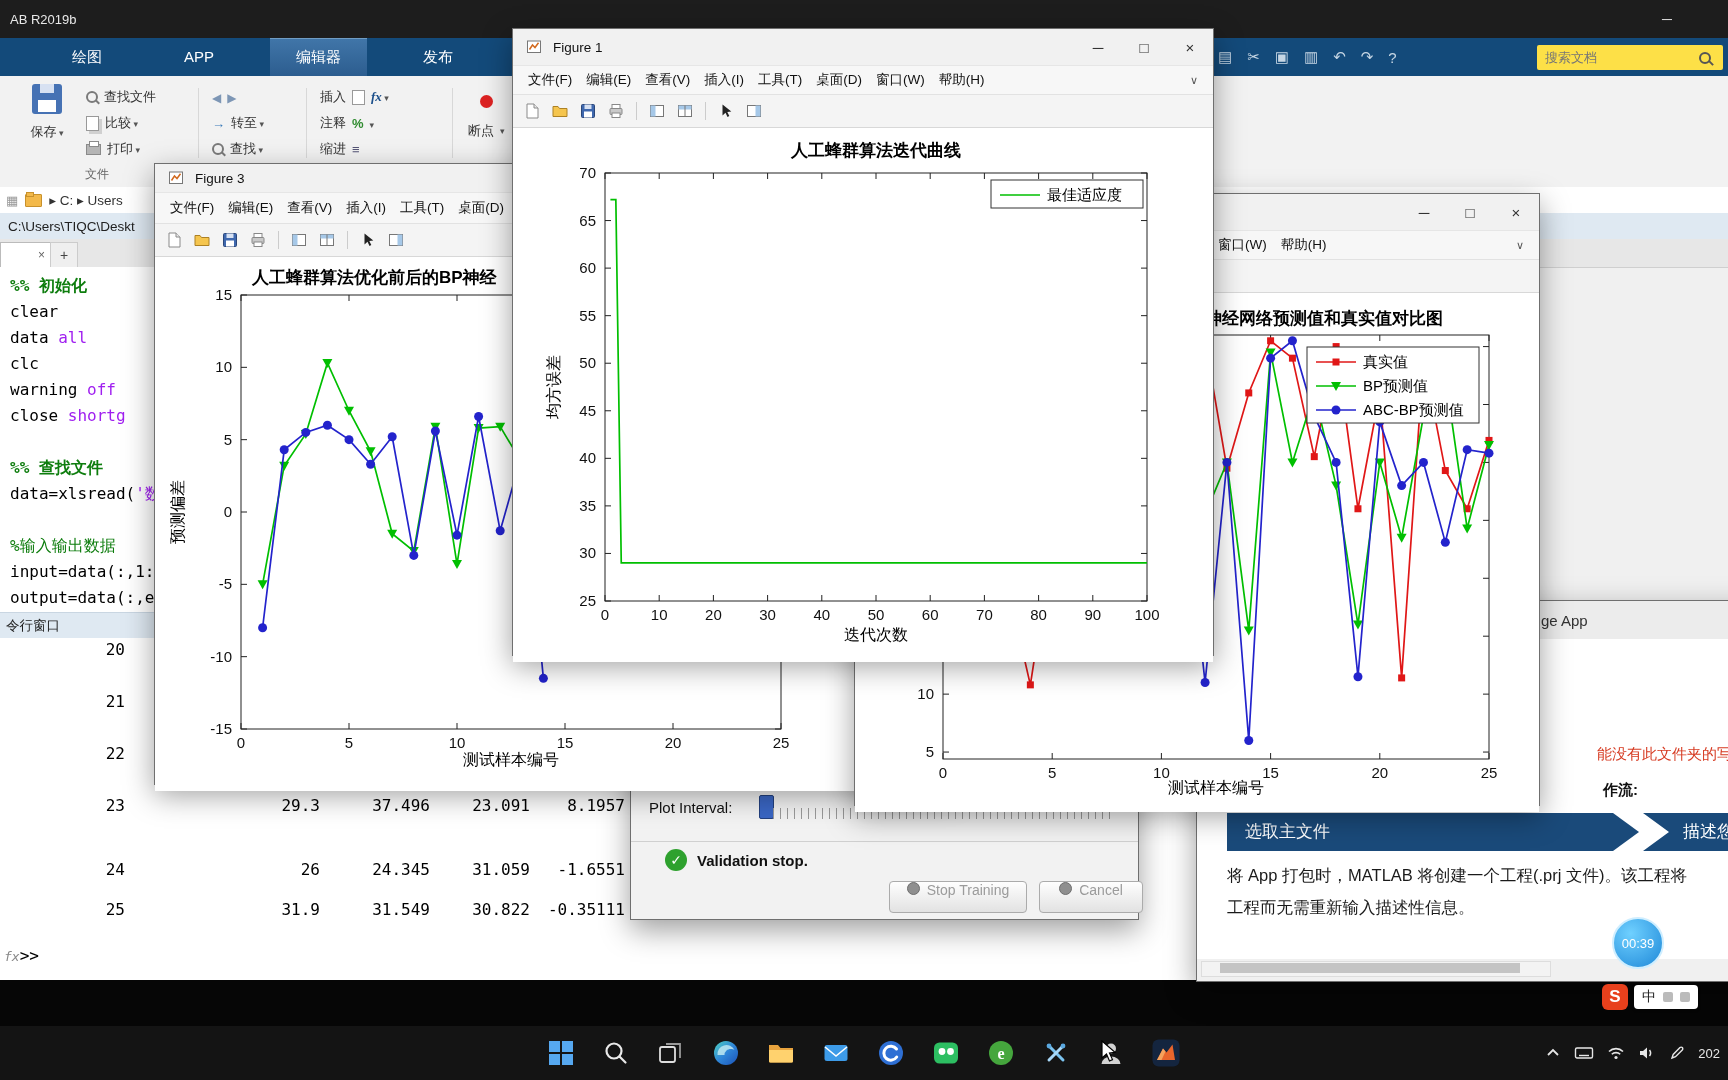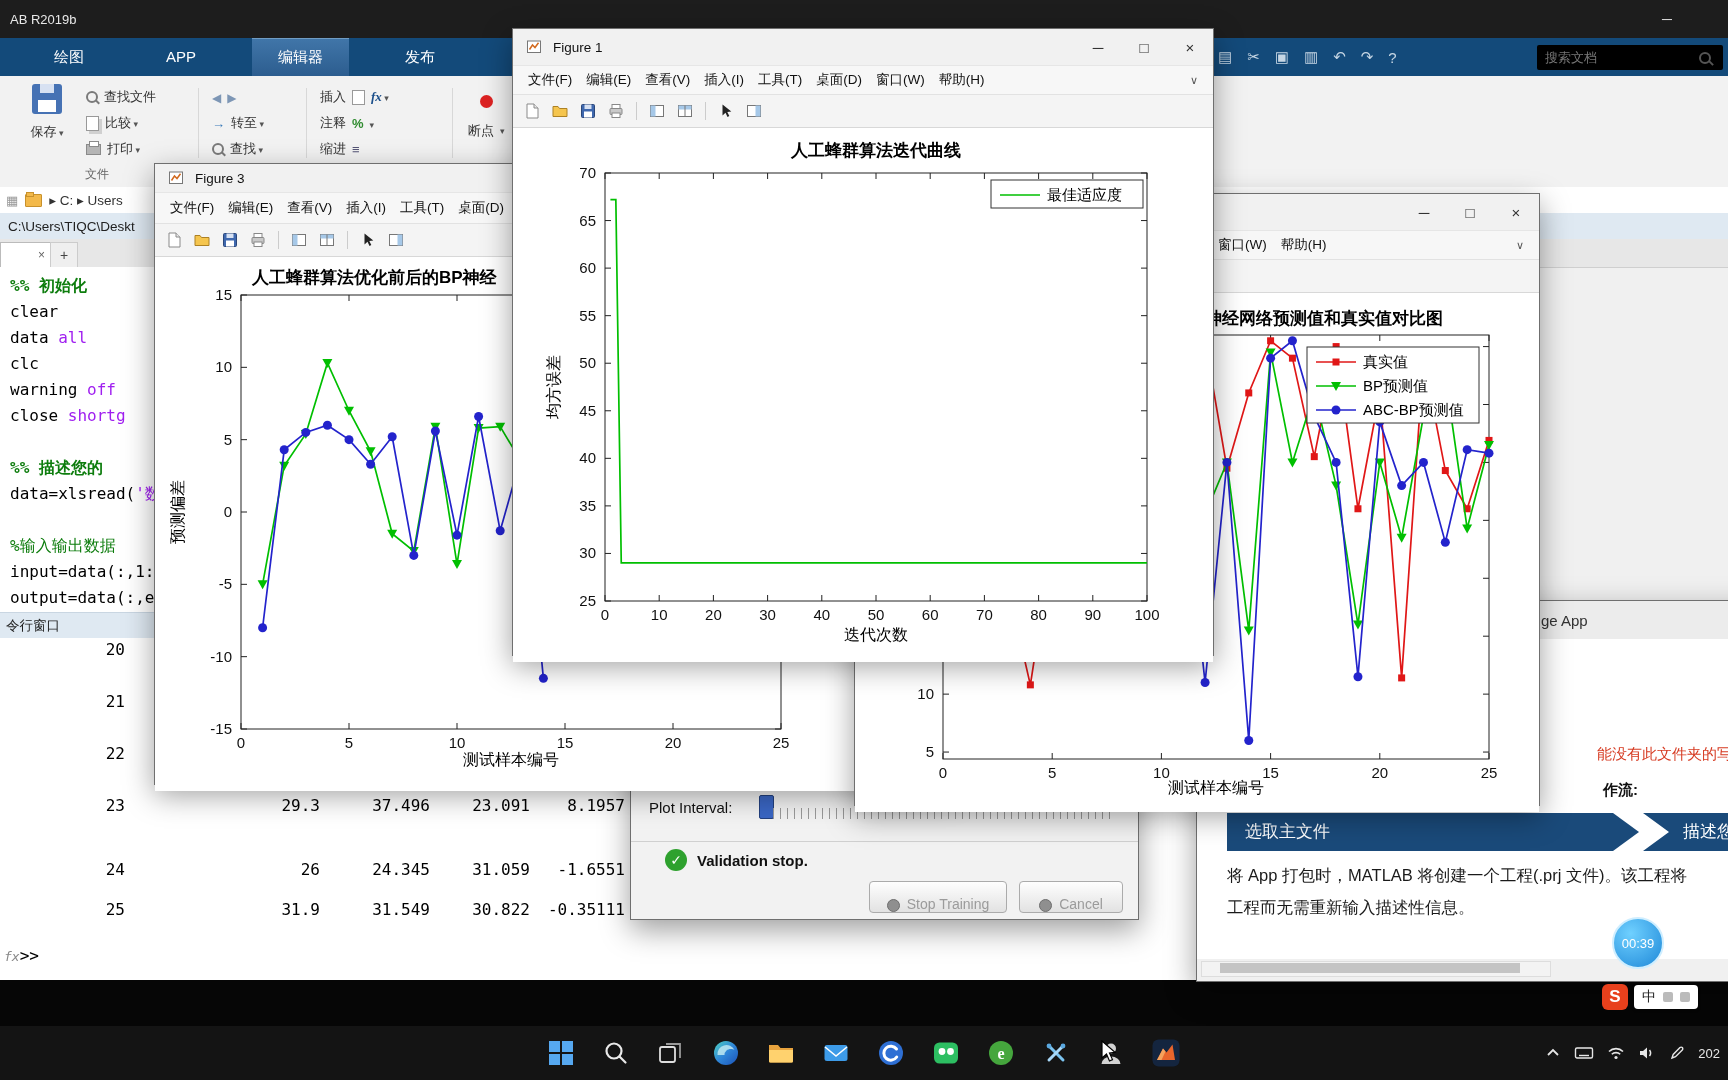--- a/index.html
+++ b/index.html
@@ -3,25 +3,25 @@
 <meta charset="utf-8">
 <style>
   html,body{margin:0;padding:0;background:#000;}
   .stage{position:relative;width:1728px;height:1080px;overflow:hidden;
          font-family:"Liberation Sans",sans-serif;background:#000;}
   
   .mlwin{position:absolute;left:0;top:0;width:1728px;height:980px;background:#f0f0f0;overflow:hidden;}
   .mltitle{height:38px;background:#1d1d1d;color:#e8e8e8;display:flex;align-items:center;padding-left:10px;font-size:13px;}
   .mlmin{margin-left:auto;margin-right:56px;font-size:14px;color:#ddd;}
   .tabrow{position:absolute;top:38px;left:0;right:0;height:38px;background:#134a7a;}
-  .ts-tabs{display:flex;height:100%;padding-left:28px;gap:30px;}
+  .ts-tabs{display:flex;height:100%;padding-left:46px;gap:30px;}
   .ts-tab{color:#fff;font-size:15px;line-height:38px;padding:0 26px;}
   .ts-tab.active{background:linear-gradient(#4176a9,#2c5d8f);box-shadow:inset 0 1px 0 #6f9cc4;}
   .quick{position:absolute;left:1218px;top:0;height:38px;display:flex;align-items:center;gap:15px;color:#c6d6e4;font-size:15px;}
-  .searchbox{position:absolute;left:1537px;top:7px;width:178px;height:25px;background:#000000;border-radius:2px;display:flex;align-items:center;padding-left:8px;}
+  .searchbox{position:absolute;left:1537px;top:7px;width:178px;height:25px;background:#fde047;border-radius:2px;display:flex;align-items:center;padding-left:8px;}
   .search-text{font-size:13px;color:#767676;flex:1;}
   .mag{width:8px;height:8px;border:2px solid #555;border-radius:50%;position:relative;margin-right:12px;}
   .mag::after{content:"";position:absolute;width:6px;height:2px;background:#555;transform:rotate(45deg);right:-5px;bottom:-2px;}
   .ribbon{position:absolute;top:76px;left:0;right:0;height:111px;background:#f2f2f2;border-bottom:1px solid #c8c8c8;}
   .rb-big{position:absolute;left:18px;top:8px;width:58px;text-align:center;}
   .ic-floppy-big{display:inline-block;width:30px;height:30px;background:#4672b4;border-radius:3px;position:relative;}
   .ic-floppy-big::before{content:"";position:absolute;left:8px;top:0;width:14px;height:9px;background:#d7e1f2;}
   .ic-floppy-big::after{content:"";position:absolute;left:6px;bottom:2px;width:18px;height:12px;background:#fff;}
   .rb-lab{display:block;font-size:13px;color:#333;margin-top:5px;}
   .rb-col{position:absolute;top:8px;}
@@ -81,21 +81,21 @@
   .fig2w{left:854px;top:193px;width:684px;height:611px;z-index:6;}
   .fig1w{left:512px;top:28px;width:700px;height:626px;z-index:7;}
   
   .nnwin{left:630px;top:560px;width:507px;height:358px;z-index:3;background:#f2f2f2;}
   .nn-label{position:absolute;left:18px;top:238px;font-size:15px;color:#111;}
   .shandle{position:absolute;left:128px;top:234px;width:13px;height:22px;background:#3a66c4;border:1px solid #23407e;border-radius:2px;}
   .ruler{position:absolute;left:142px;top:247px;width:342px;height:11px;background:repeating-linear-gradient(90deg,#9a9a9a 0 1px,transparent 1px 7px);}
   .nn-div{position:absolute;left:0;right:0;top:280px;height:1px;background:#d0d0d0;}
   .vcheck{position:absolute;left:34px;top:288px;width:22px;height:22px;border-radius:50%;background:#2ea12e;color:#fff;font-size:14px;text-align:center;line-height:22px;}
   .nn-status{position:absolute;left:66px;top:291px;font-size:15px;font-weight:bold;color:#111;}
-  .nbtn{position:absolute;top:320px;height:30px;border:1px solid #ababab;border-radius:4px;background:linear-gradient(#fefefe,#e2e2e2);color:#9b9b9b;font-size:14px;display:flex;align-items:flex-end;justify-content:center;gap:7px;}
+  .nbtn{position:absolute;top:320px;height:30px;border:1px solid #ababab;border-radius:4px;background:linear-gradient(#fefefe,#e2e2e2);color:#9b9b9b;font-size:14px;display:flex;align-items:flex-start;justify-content:center;gap:7px;margin-left:20px;}
   .nbtn .dot{width:11px;height:11px;border-radius:50%;background:#8f8f8f;border:1px solid #6e6e6e;}
   
   .pkg{left:1196px;top:600px;width:560px;height:380px;z-index:4;background:#f0f0f0;overflow:hidden;}
   .pkg-head{height:38px;background:#ececec;display:flex;align-items:center;font-size:15px;color:#333;padding-left:344px;border-bottom:1px solid #dcdcdc;}
   .pkg-body{position:absolute;left:0;top:38px;right:0;bottom:22px;background:#fff;}
   .pkg-warn{position:absolute;left:400px;top:106px;font-size:15px;color:#d63a21;white-space:nowrap;}
   .pkg-flow{position:absolute;left:406px;top:142px;font-size:15px;font-weight:bold;color:#111;}
   .pkg-steps{position:absolute;left:0;top:174px;height:38px;width:100%;}
   .step{position:absolute;height:38px;background:#1a4a7a;color:#fff;font-size:17px;line-height:38px;padding-left:18px;box-sizing:border-box;}
   .step1{left:30px;width:412px;clip-path:polygon(0 0,calc(100% - 26px) 0,100% 50%,calc(100% - 26px) 100%,0 100%);}
@@ -226,21 +226,21 @@
       <div class="ed-newtab">+</div>
     </div>
     <div class="editor">
         <div class="ed-line"><span class="c-com" style="font-weight: bold;">%% 初始化</span></div>
         <div class="ed-line"><span class="c-txt">clear</span></div>
         <div class="ed-line"><span class="c-txt">data </span><span class="c-str">all</span></div>
         <div class="ed-line"><span class="c-txt">clc</span></div>
         <div class="ed-line"><span class="c-txt">warning </span><span class="c-str">off</span></div>
         <div class="ed-line"><span class="c-txt">close </span><span class="c-str">shortg</span></div>
         <div class="ed-line"></div>
-        <div class="ed-line"><span class="c-com" style="font-weight: bold;">%% 描述您的</span></div>
+        <div class="ed-line"><span class="c-com" style="font-weight: bold;">%% 查找文件</span></div>
         <div class="ed-line"><span class="c-txt">data=xlsread(</span><span class="c-str">'数据</span></div>
         <div class="ed-line"></div>
         <div class="ed-line"><span class="c-com">%输入输出数据</span></div>
         <div class="ed-line"><span class="c-txt">input=data(:,1:en</span></div>
         <div class="ed-line"><span class="c-txt">output=data(:,end</span></div>
       </div>
     <div class="cmdhead">
       <span>令行窗口</span>
     </div>
     <div class="cmdbody">

